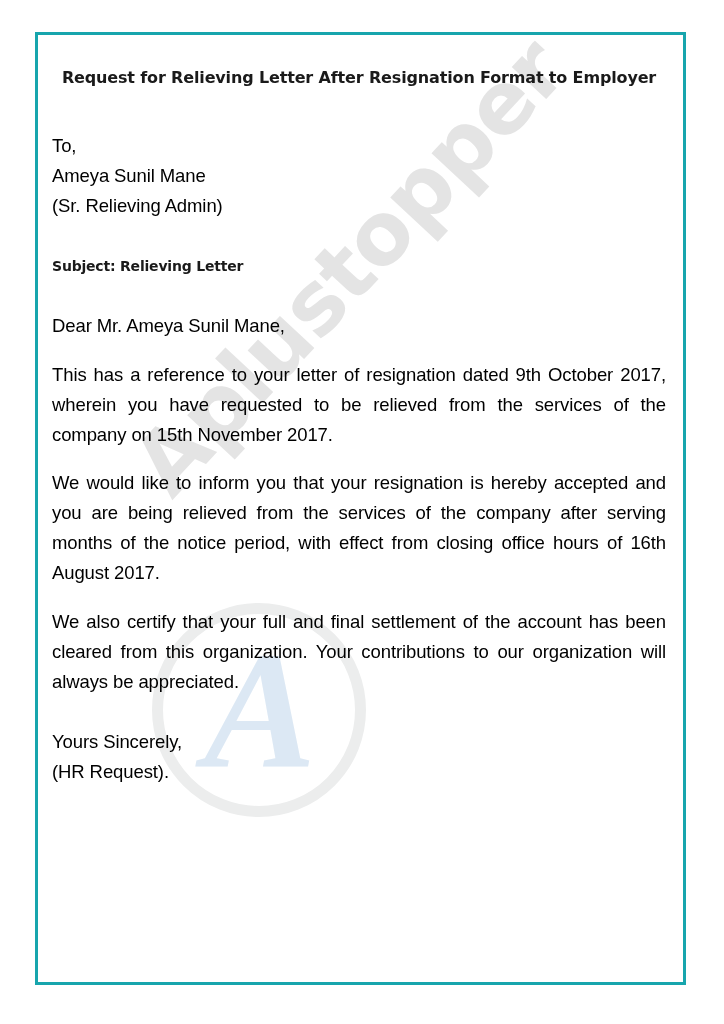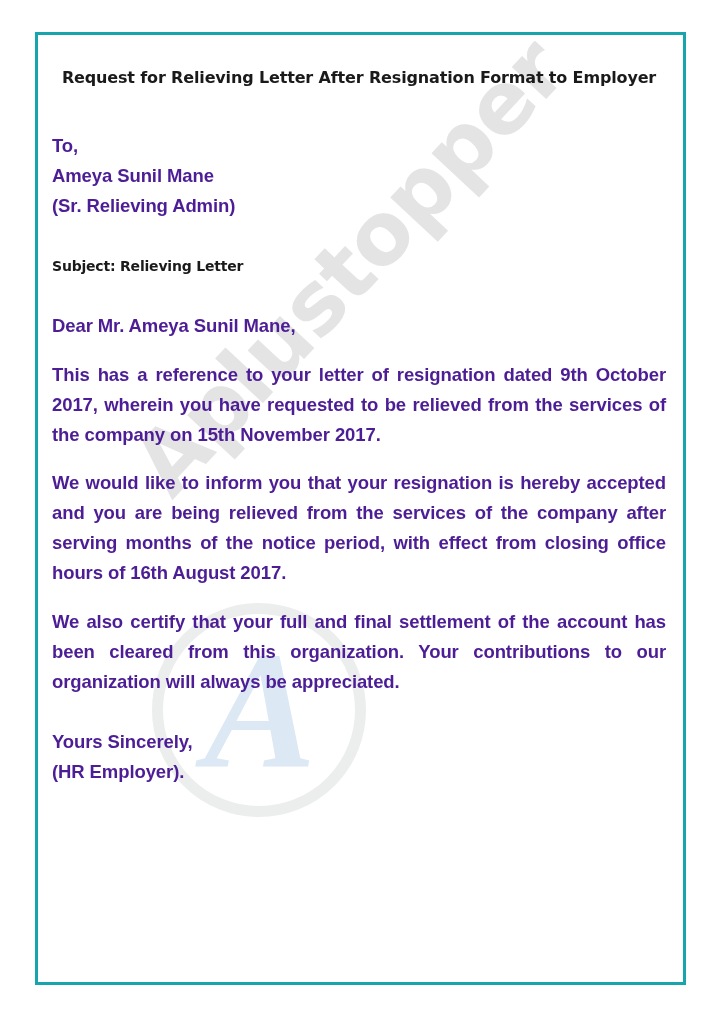--- a/index.html
+++ b/index.html
@@ -95,23 +95,22 @@
     font-weight: 700;
     line-height: 31px;
     text-align: center;
     letter-spacing: -0.15px;
     color: #1a1a1a;
   }
 
   .blk {
     font-size: 18.5px;
     line-height: 30px;
-    color: #4c1d95;
+    color: #000000;
     letter-spacing: -0.1px;
-    font-weight: bold;
   }
   .addr-line { white-space: pre; }
 
   #address-block { margin-top: 38px; }
 
   #subject-line {
     margin-top: 30px;
     font-family: "DejaVu Sans", sans-serif;
     font-size: 14px;
     font-weight: 700;
@@ -154,16 +153,16 @@
   <div id="subject-line">Subject: Relieving Letter</div>
 
   <div id="salutation" class="blk">Dear Mr. Ameya Sunil Mane,</div>
 
   <p class="blk para">This has a reference to your letter of resignation dated 9th October  2017, wherein you have requested to be relieved from the services of the company on 15th November 2017.</p>
   <p class="blk para">We would like to inform you that your resignation is hereby accepted and you are being relieved from the services of the company after serving months of the notice period, with effect from closing office hours of 16th August 2017.</p>
   <p class="blk para">We also certify that your full and final settlement of the account has been cleared from this organization. Your contributions to our organization will always be appreciated.</p>
 
   <div id="signature-block" class="blk">
     <div class="addr-line">Yours Sincerely,</div>
-    <div class="addr-line">(HR Employer).</div>
+    <div class="addr-line">(HR Request).</div>
   </div>
 
 </div>
 
 </body></html>

